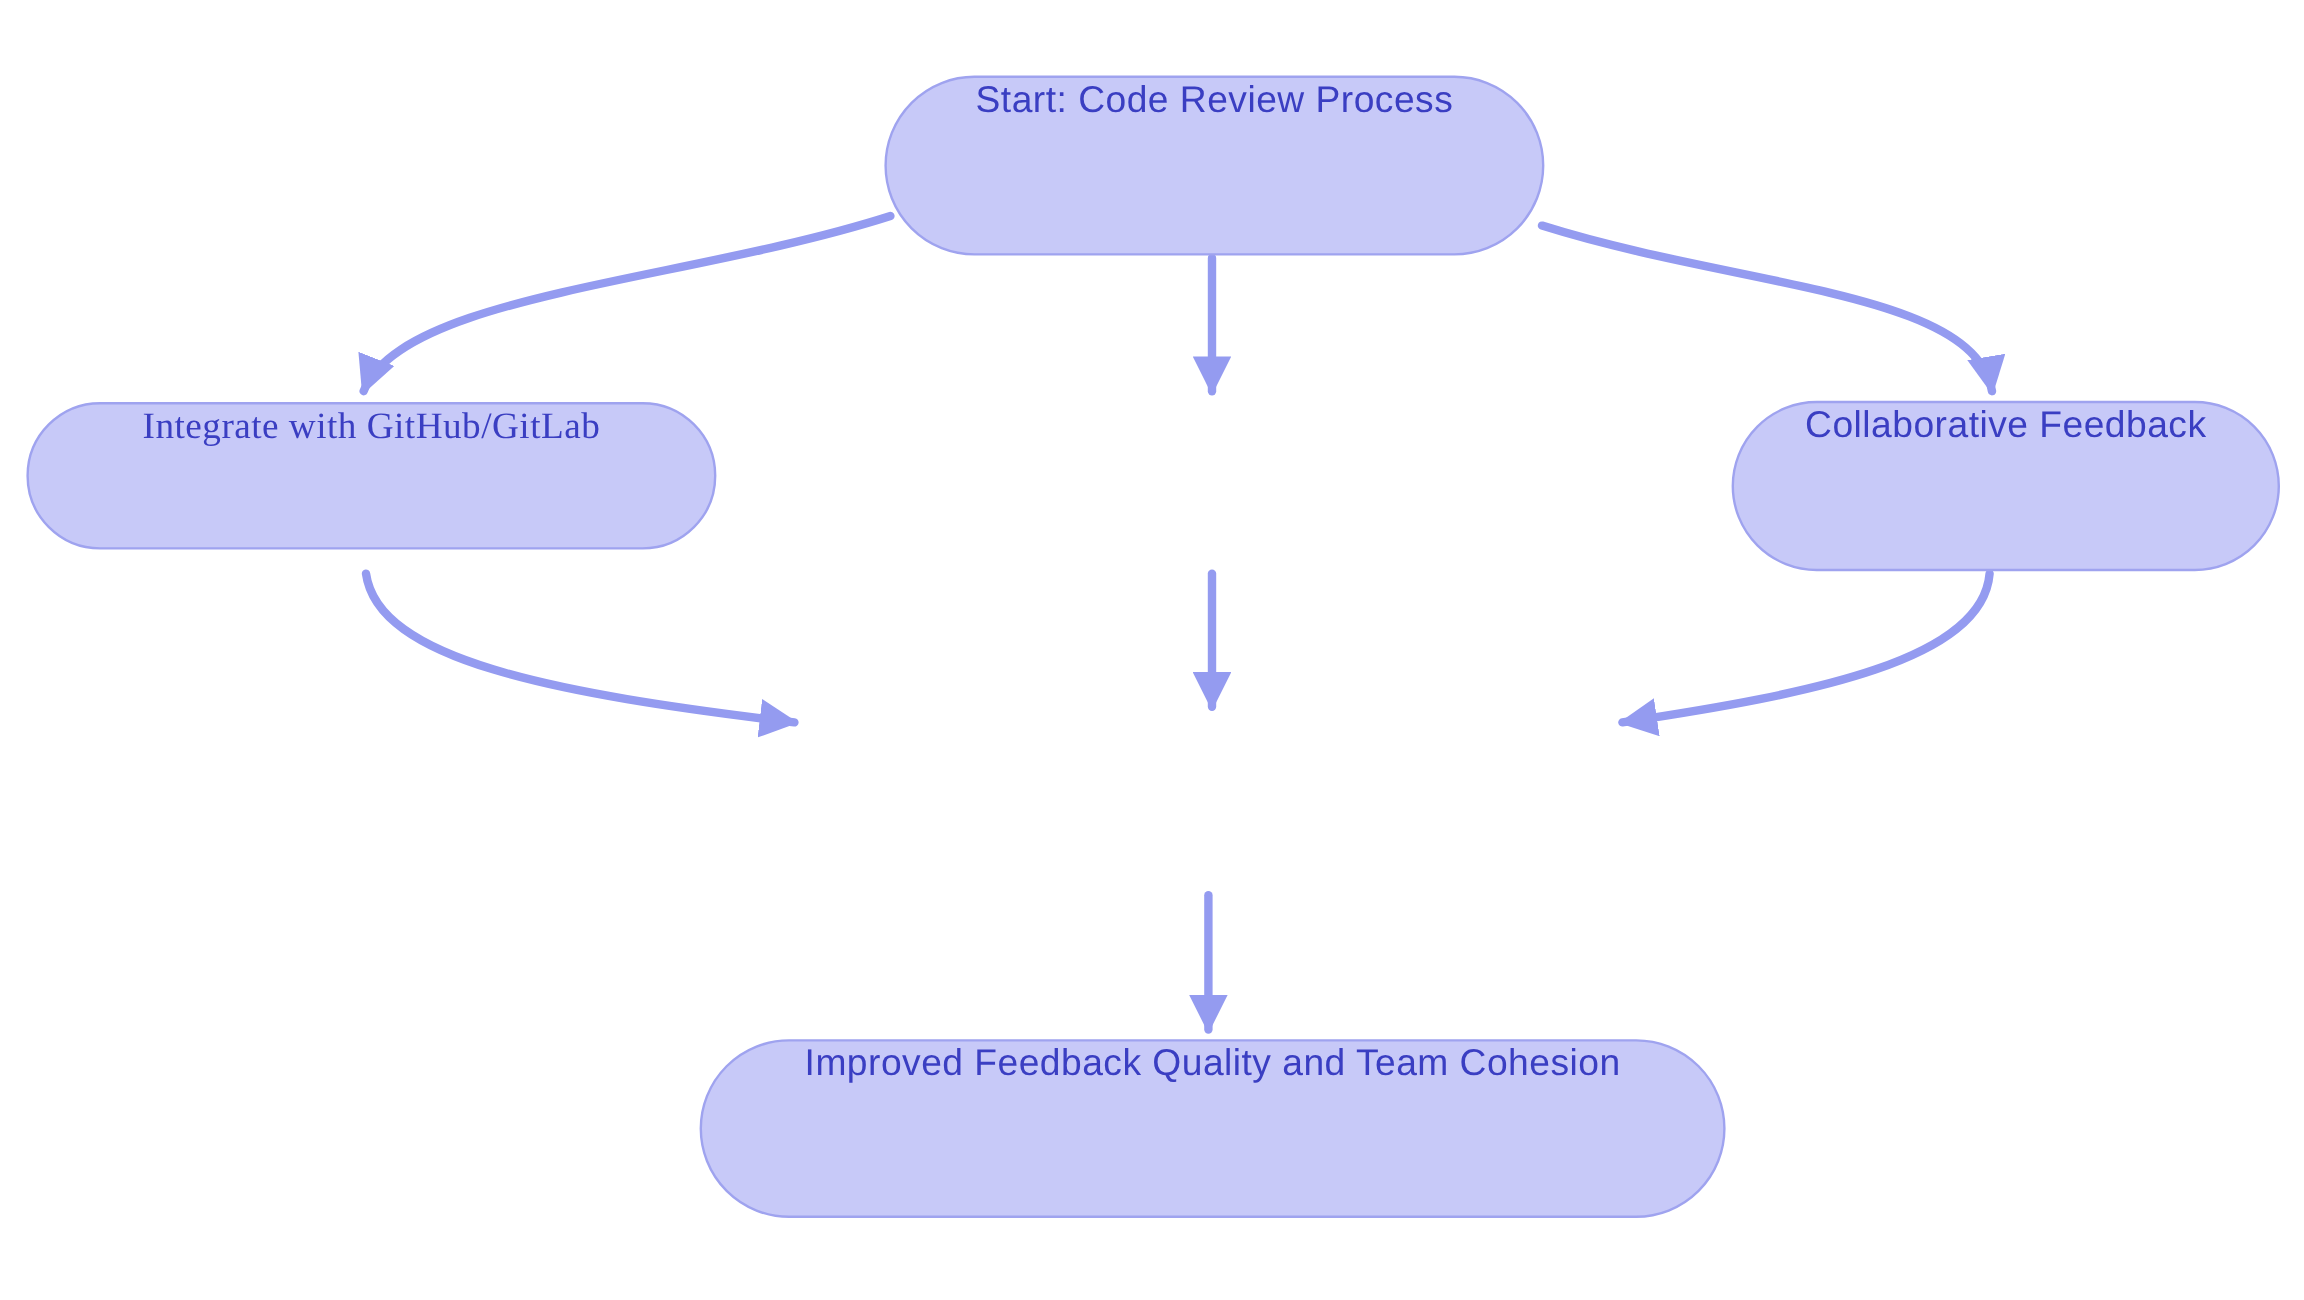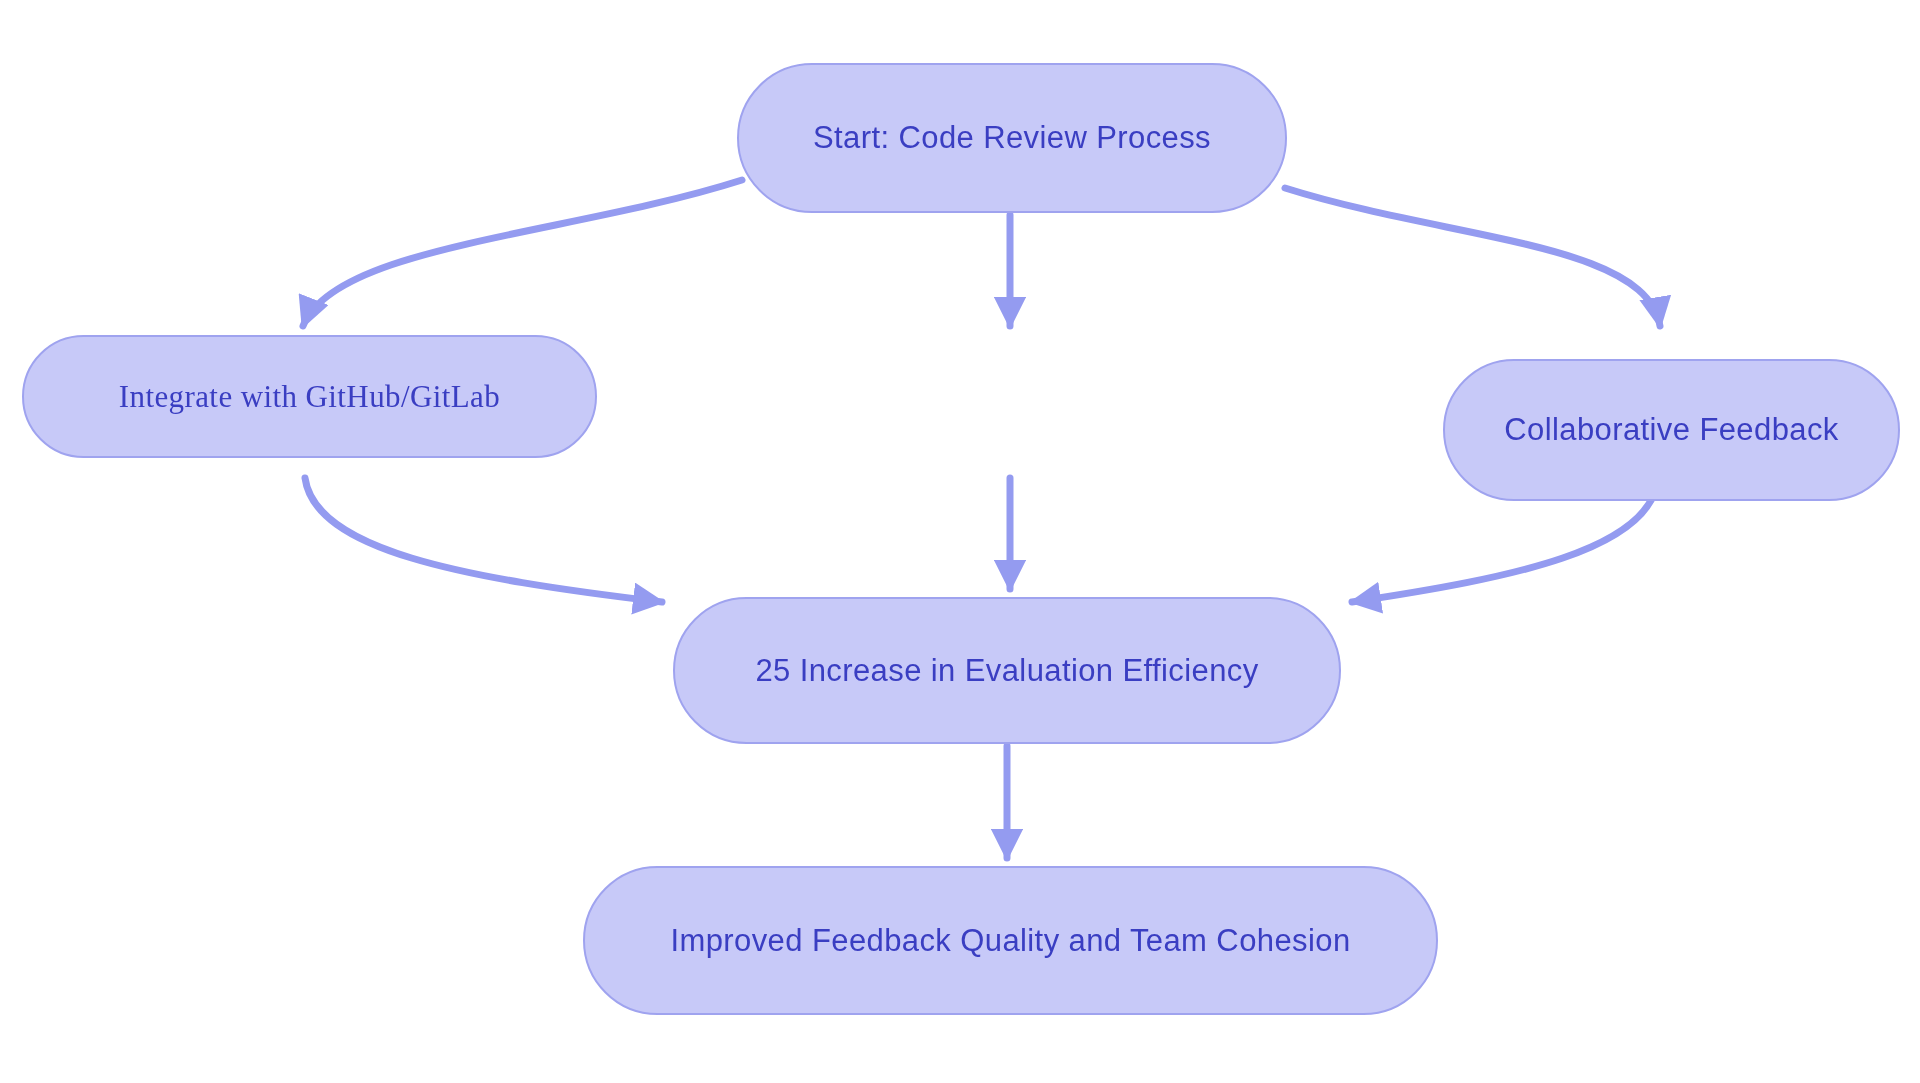--- a/index.html
+++ b/index.html
@@ -16,29 +16,29 @@
     font-family:"Liberation Sans", sans-serif;
   }
   .canvas{position:absolute;inset:0;}
   .edge-layer{position:absolute;left:0;top:0;width:1920px;height:1083px;color:var(--arrow-color);}
   .node{
     position:absolute;
     box-sizing:border-box;
     background:var(--node-fill);
     border:2px solid var(--node-border);
     color:var(--text-color);
-    display:flex;align-items:center;justify-content:center;
+    display:flex;justify-content:center;
     font-size:31px;letter-spacing:.4px;
     text-align:center;
     white-space:nowrap;
   }
   .n-start        {left:737px;  top:63px;  width:550px; height:150px; border-radius:75px;}
   .n-integrate    {left:22px;   top:335px; width:575px; height:123px; border-radius:71px;font-family:Liberation Serif, serif;}
   .n-automated    {left:723px;  top:335px; width:574px; height:141px; border-radius:71px;}
-  .n-collaborative{left:1443px; top:334px; width:457px; height:142px; border-radius:71px;margin-top:25px;}
+  .n-collaborative{left:1443px; top:334px; width:457px; height:142px; border-radius:71px;}
   .n-efficiency   {left:673px;  top:597px; width:668px; height:147px; border-radius:74px;}
   .n-improved     {left:583px;  top:866px; width:855px; height:149px; border-radius:75px;}
 </style>
 </head>
 <body>
 
 <div class="canvas">
 
   <svg class="edge-layer" viewBox="0 0 1920 1083" xmlns="http://www.w3.org/2000/svg" aria-hidden="true">
     <defs>
@@ -63,21 +63,18 @@
 
   <div class="node n-integrate">
     <span>Integrate with GitHub/GitLab</span>
   </div>
 
 
   <div class="node n-collaborative">
     <span>Collaborative Feedback</span>
   </div>
 
-  <div class="node n-efficiency">
-    <span>25 Increase in Evaluation Efficiency</span>
-  </div>
 
   <div class="node n-improved">
     <span>Improved Feedback Quality and Team Cohesion</span>
   </div>
 
 </div>
 
 </body></html>

